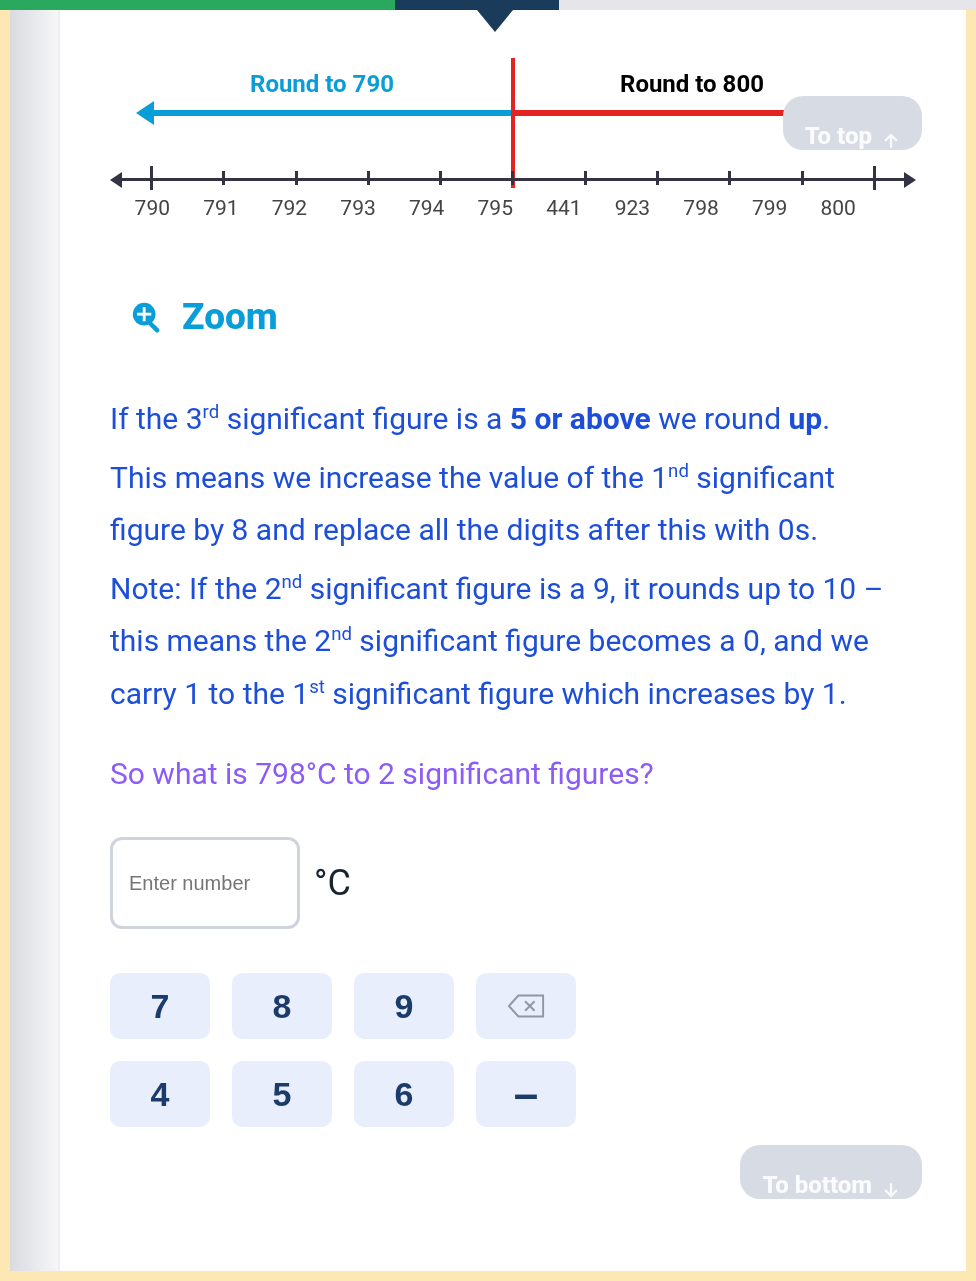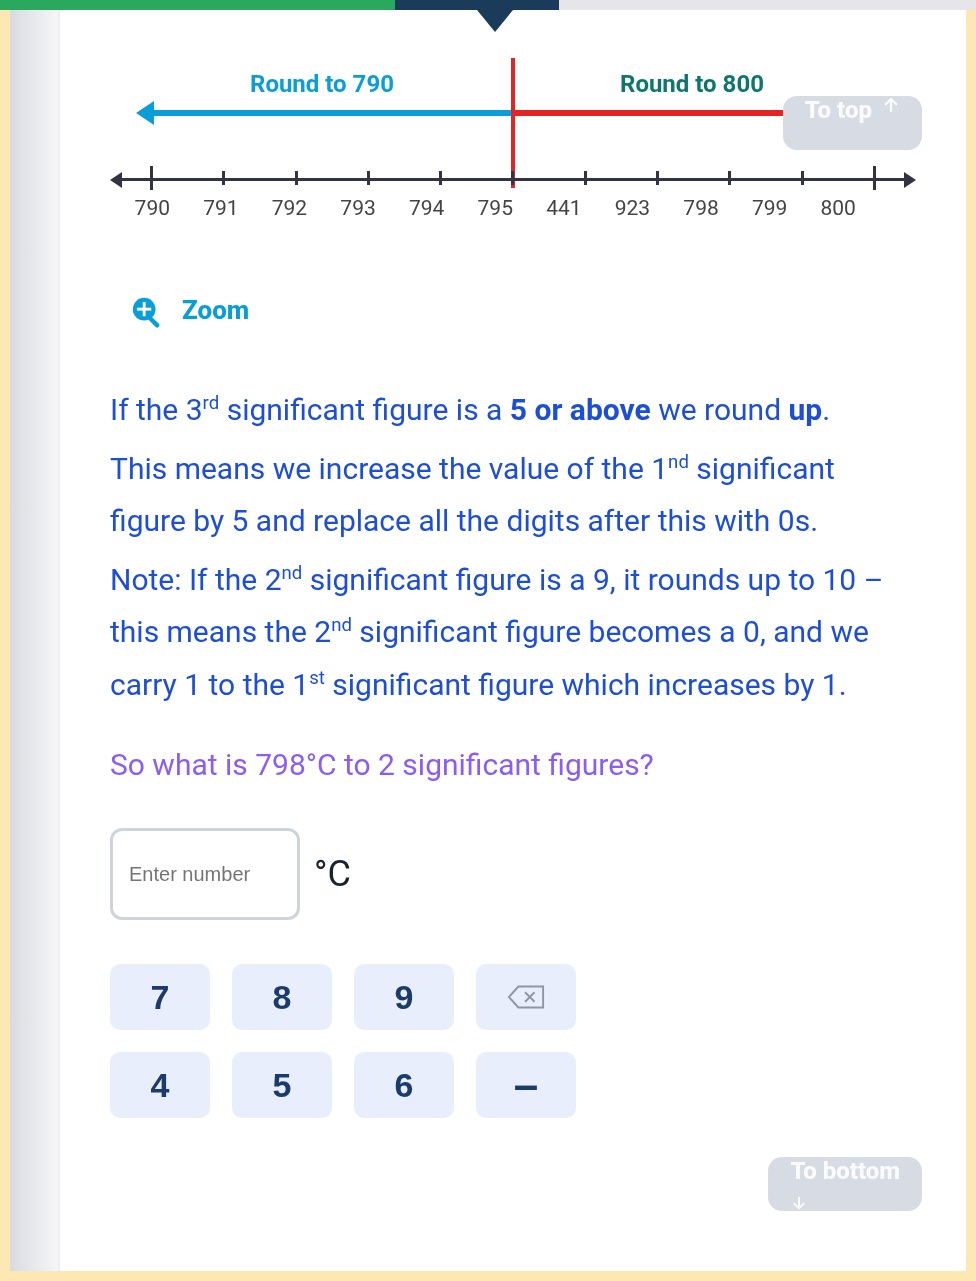--- a/index.html
+++ b/index.html
@@ -48,58 +48,58 @@
   .content {
     position: absolute;
     top: 10px; left: 60px; right: 20px; bottom: 10px;
     padding: 10px 40px 0 40px;
   }
 
   
   .numline-wrap { position: relative; height: 190px; margin-top: 10px; }
   .nl-labels { position: absolute; top: 30px; left: 0; right: 0; font-weight: 700; font-size: 24px; }
   .nl-left-label { color:#0a9ed9; position:absolute; left:140px; }
-  .nl-right-label{ color:#0f766e; position:absolute; left:510px; }
+  .nl-right-label{ color:#000000; position:absolute; left:510px; }
   .nl-arrowbar { position:absolute; top:70px; left:40px; right:30px; height:8px; }
   .nl-blue { position:absolute; top:0; left:0; width:50%; height:6px; background:#0a9ed9; }
   .nl-blue::before{content:"";position:absolute;left:-14px;top:-9px;border-top:12px solid transparent;border-bottom:12px solid transparent;border-right:18px solid #0a9ed9;}
   .nl-red  { position:absolute; top:0; left:50%; width:50%; height:6px; background:#e42323; }
   .nl-red::after{content:"";position:absolute;right:-14px;top:-9px;border-top:12px solid transparent;border-bottom:12px solid transparent;border-left:18px solid #e42323;}
   .nl-midline{position:absolute;left:50%;top:-52px;width:4px;height:130px;background:#e42323;transform:translateX(-2px);}
   .nl-axis { position:absolute; top:128px; left:10px; right:0; height:40px; }
   .nl-axisline{position:absolute;top:10px;left:0;right:0;height:3px;background:#334;}
   .nl-axisline::before{content:"";position:absolute;left:-10px;top:-6px;border-top:8px solid transparent;border-bottom:8px solid transparent;border-right:12px solid #334;}
   .nl-axisline::after{content:"";position:absolute;right:-10px;top:-6px;border-top:8px solid transparent;border-bottom:8px solid transparent;border-left:12px solid #334;}
   .nl-ticks{position:absolute;top:0;left:30px;right:30px;display:flex;justify-content:space-between;}
   .nl-tick{width:3px;background:#334;height:14px;position:relative;top:3px;}
   .nl-tick.major{height:24px;top:-2px;}
   .nl-ticklabels{position:absolute;top:28px;left:30px;right:30px;display:flex;justify-content:space-between;font-size:21px;color:#444;}
   .nl-ticklabels span{transform:translateX(-50%);min-width:40px;text-align:right;}
 
-  .zoom-row{display:flex;align-items:flex-start;gap:18px;margin:65px 0 55px 20px;color:#0a9ed9;font-weight:800;font-size:26px;}
+  .zoom-row{display:flex;align-items:center;gap:18px;margin:65px 0 55px 20px;color:#0a9ed9;font-weight:800;font-size:37px;}
   .zoom-icon{width:34px;height:34px;}
 
   .body-text p{font-size:30px;line-height:1.75;color:#1d4ed8;margin-bottom:6px;}
   sup{font-size:0.62em;vertical-align:super;}
   .bold{font-weight:700;}
 
   .question{font-size:30px;color:#8b5cf6;margin-top:36px;}
 
   .answer-row{display:flex;align-items:center;gap:14px;margin-top:46px;}
   .answer-input{width:190px;height:92px;border:3px solid #cfd3db;border-radius:12px;font-size:20px;color:#0f766e;padding-left:16px;background:#fff;}
   .unit{font-size:36px;color:#1a2330;}
 
   .keypad{margin-top:44px;display:grid;grid-template-columns:repeat(4,100px);gap:22px;}
   .key{height:66px;background:#e8eefb;color:#1b3b6b;font-size:34px;font-weight:700;border:none;border-radius:10px;display:flex;align-items:center;justify-content:center;cursor:pointer;}
   .key.backspace svg{width:38px;height:26px;}
   .key.minus{font-size:44px;line-height:0;}
 
-  .pill{position:absolute;right:44px;height:54px;border-radius:14px;background:#d7dbe3;color:#fafbfc;font-weight:800;font-size:24px;display:flex;align-items:flex-start;gap:10px;padding:0 22px;cursor:pointer;}
+  .pill{position:absolute;right:44px;height:54px;border-radius:20px;background:#d7dbe3;color:#fafbfc;font-weight:800;font-size:24px;display:flex;align-items:flex-end;gap:10px;padding:0 22px;cursor:pointer;}
   .pill.top{top:86px;}
-  .pill.bottom{bottom:60px;flex-direction:column;}
+  .pill.bottom{bottom:72px;}
   .pill svg{width:18px;height:18px;}
 </style>
 </head>
 <body>
 
 <div class="outer-frame">
   <div class="progress-bar">
     <div class="progress-seg seg-green"></div>
     <div class="progress-seg seg-navy"></div>
     <div class="progress-seg seg-grey"></div>
@@ -159,21 +159,21 @@
         <rect x="15" y="15" width="9" height="3.2" rx="1.4" transform="rotate(45 15 15)" fill="#0a9ed9"></rect>
       </svg>
       <span>Zoom</span>
     </div>
 
     <div class="body-text">
       <p>
         <span>If the 3</span><sup>rd</sup><span> significant figure is a </span><span class="bold">5 or above</span><span> we round </span><span class="bold">up</span><span>.</span>
       </p>
       <p>
-        <span>This means we increase the value of the 1</span><sup>nd</sup><span> significant figure by 5 and replace all the digits after this with 0s.</span>
+        <span>This means we increase the value of the 1</span><sup>nd</sup><span> significant figure by 8 and replace all the digits after this with 0s.</span>
       </p>
       <p>
         <span>Note: If the 2</span><sup>nd</sup><span> significant figure is a 9, it rounds up to 10 – this means the 2</span><sup>nd</sup><span> significant figure becomes a 0, and we carry 1 to the 1</span><sup>st</sup><span> significant figure which increases by 1.</span>
       </p>
     </div>
 
     <p class="question">
       <span>So what is 798</span><span>°</span><span>C to 2 significant figures?</span>
     </p>
 

